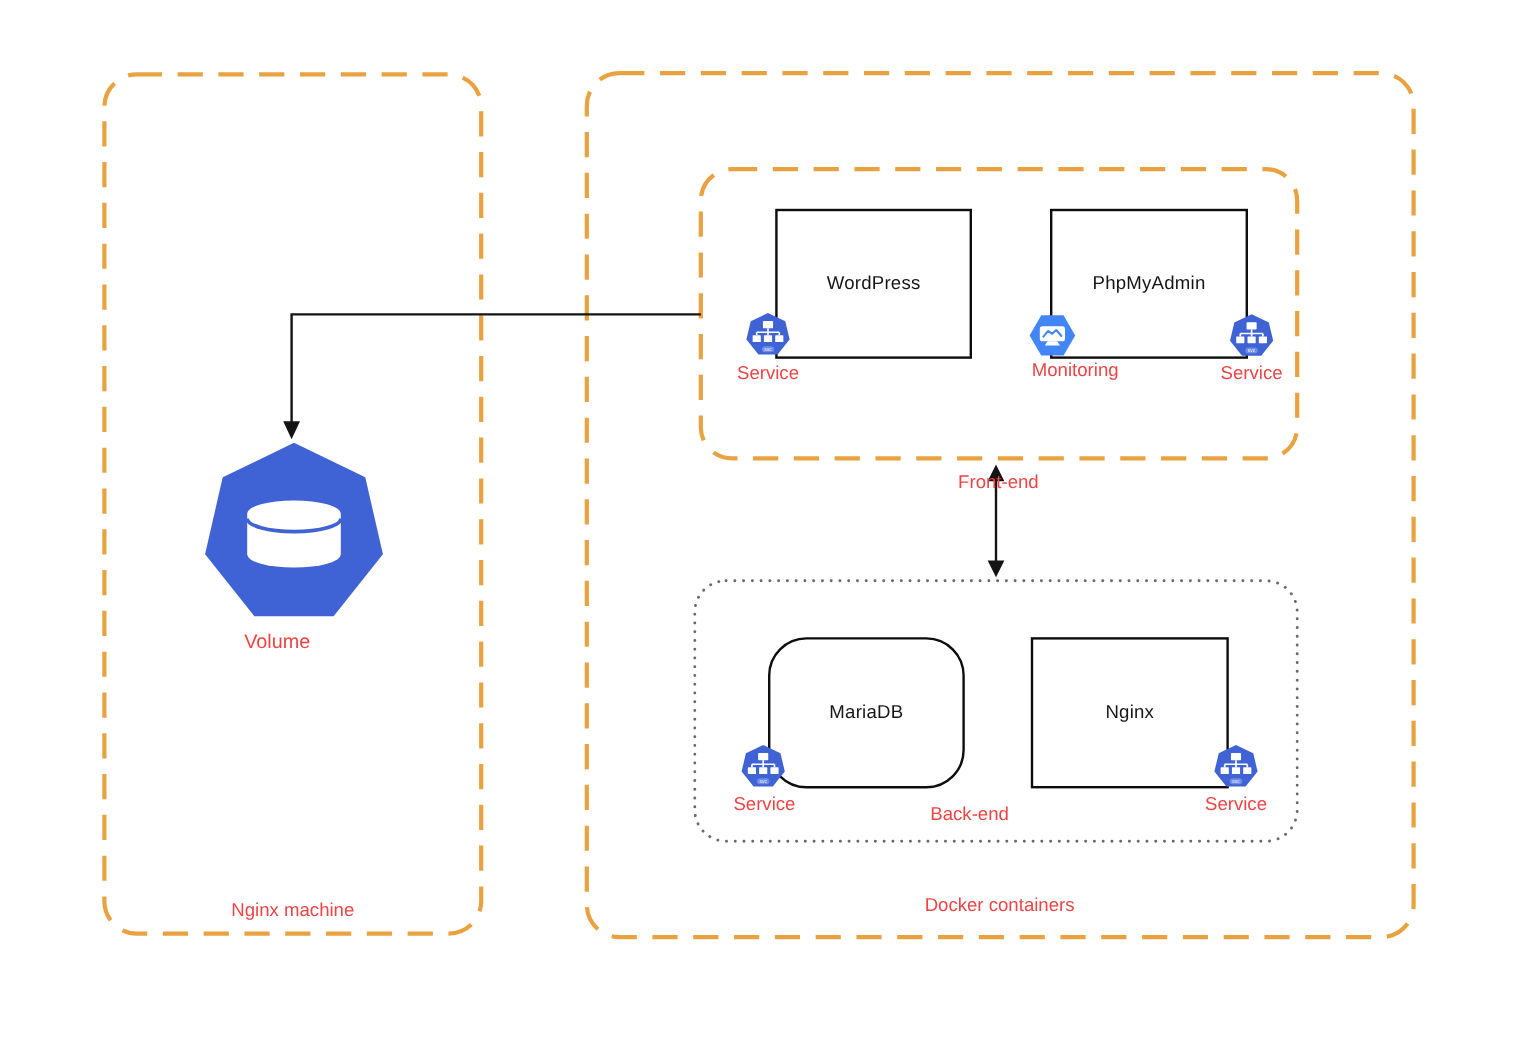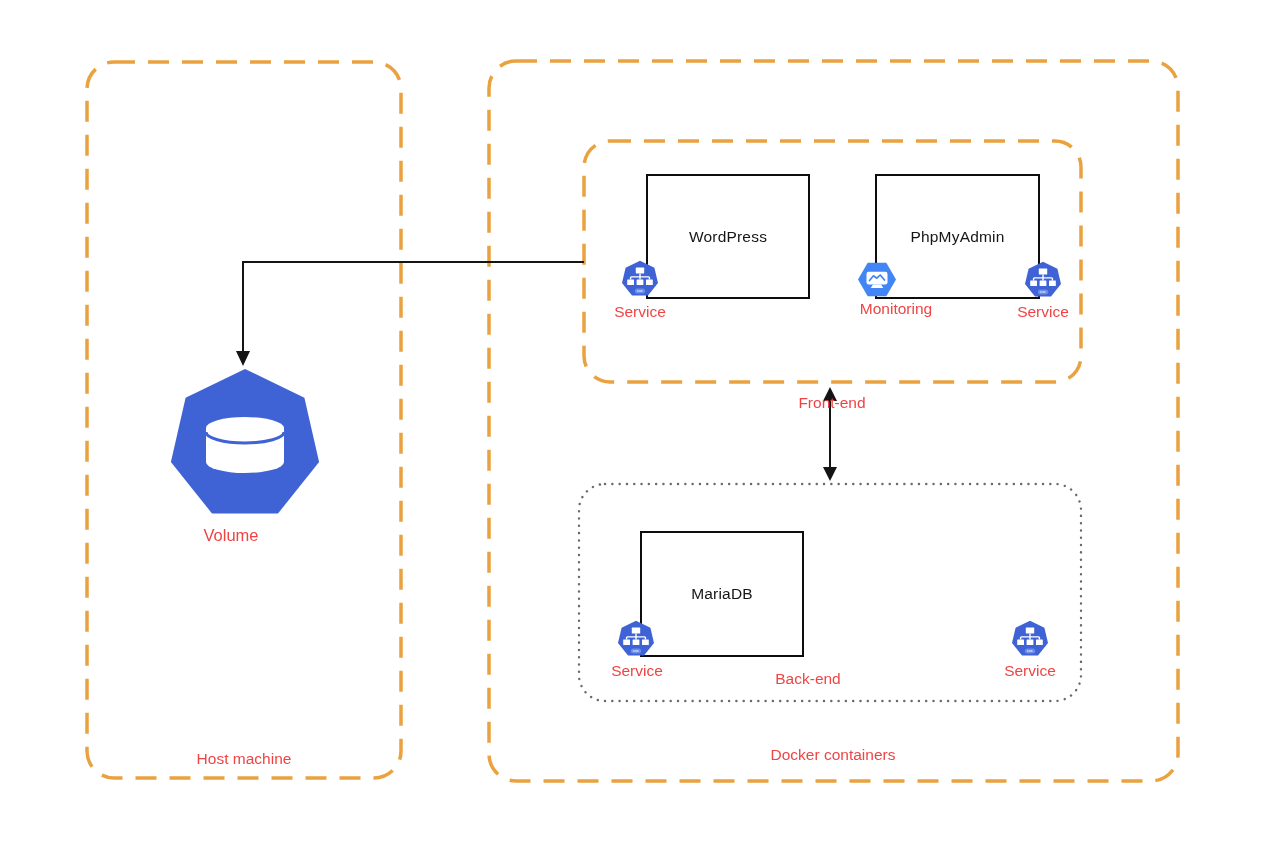--- a/index.html
+++ b/index.html
@@ -47,22 +47,25 @@
       <path d="M206,432 A39,11 0 0 0 284,432" fill="none" stroke="#3f63d4" stroke-width="3"></path>
     </g>
   </svg>
 
   <div class="node" style="left:646px;top:174px;width:160px;height:121px;">
     <span>WordPress</span>
   </div>
   <div class="node" style="left:875px;top:174px;width:161px;height:121px;">
     <span>PhpMyAdmin</span>
   </div>
-  <div class="node" style="left:640px;top:531px;width:160px;height:122px;">
+  <div class="node" style="left:640px;top:531px;width:160px;height:122px;border-radius:32px;">
     <span>MariaDB</span>
+  </div>
+  <div class="node" style="left:859px;top:531px;width:161px;height:122px;">
+    <span>Nginx</span>
   </div>
 
   <div class="icon" style="left:621px;top:260px;">
     <svg width="38" height="38" viewBox="0 0 38 38">
       <polygon points="19,0.8 33.4,7.7 37,23 27,35.4 11,35.4 1,23 4.6,7.7" fill="#3f63d4"></polygon>
       <rect x="14.8" y="7.6" width="8.4" height="6" rx="0.6" fill="#fff"></rect>
       <path d="M19,13.6 V16.9 M9.6,16.9 H28.4 M9.6,16.9 V19.4 M19,16.9 V19.4 M28.4,16.9 V19.4" stroke="#fff" stroke-width="1.4" fill="none"></path>
       <rect x="6.2" y="19.4" width="6.8" height="5.6" rx="0.5" fill="#fff"></rect>
       <rect x="15.6" y="19.4" width="6.8" height="5.6" rx="0.5" fill="#fff"></rect>
       <rect x="25" y="19.4" width="6.8" height="5.6" rx="0.5" fill="#fff"></rect>
@@ -120,17 +123,17 @@
   </div>
 
   <div class="lbl" style="left:640px;top:303px;">Service</div>
   <div class="lbl" style="left:879px;top:300px;margin-left:17px;">Monitoring</div>
   <div class="lbl" style="left:1043px;top:303px;">Service</div>
   <div class="lbl" style="left:637px;top:662px;">Service</div>
   <div class="lbl" style="left:1030px;top:662px;">Service</div>
 
   <div class="lbl" style="left:832px;top:350px;margin-top:44px;">Front-end</div>
   <div class="lbl" style="left:808px;top:670px;">Back-end</div>
-  <div class="lbl" style="left:244px;top:750px;">Host machine</div>
+  <div class="lbl" style="left:244px;top:750px;">Nginx machine</div>
   <div class="lbl" style="left:833px;top:746px;">Docker containers</div>
 
   <div class="lbl big" style="left:231px;top:526px;">Volume</div>
 </div>
 
 </body></html>

